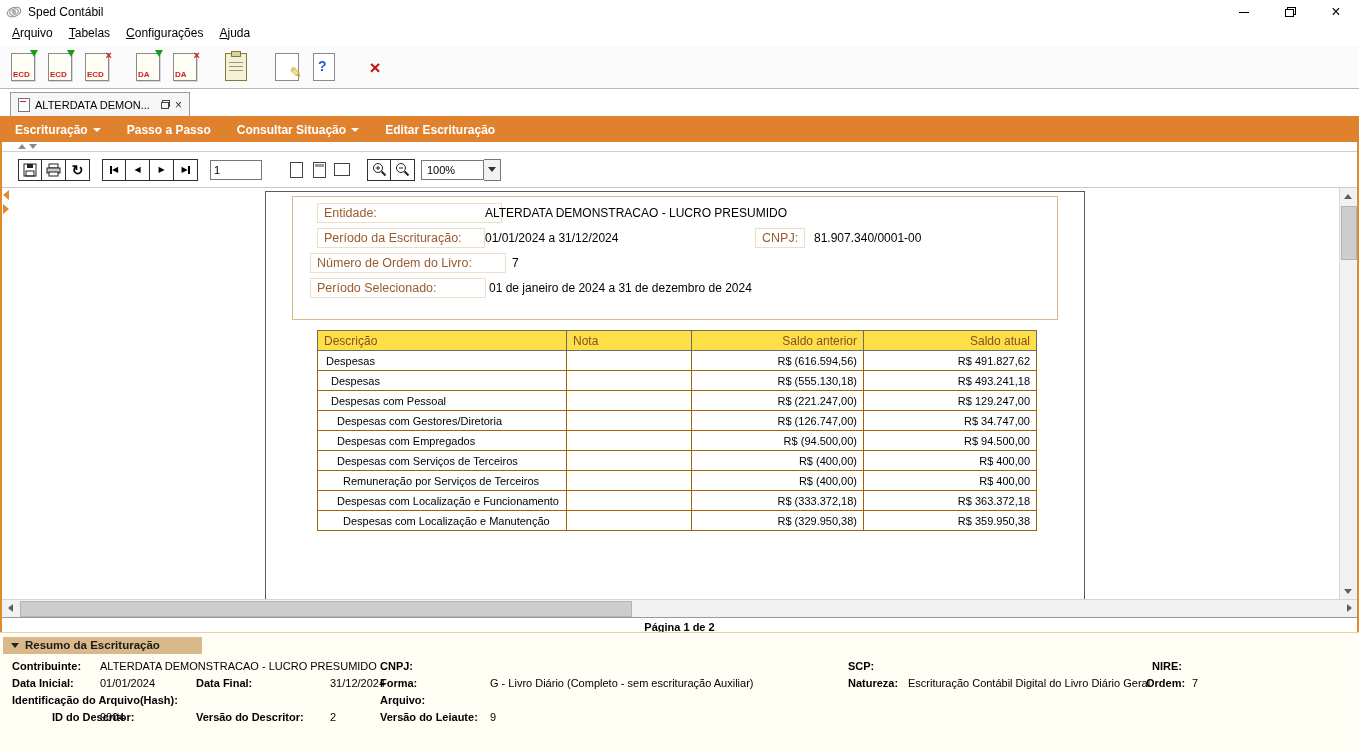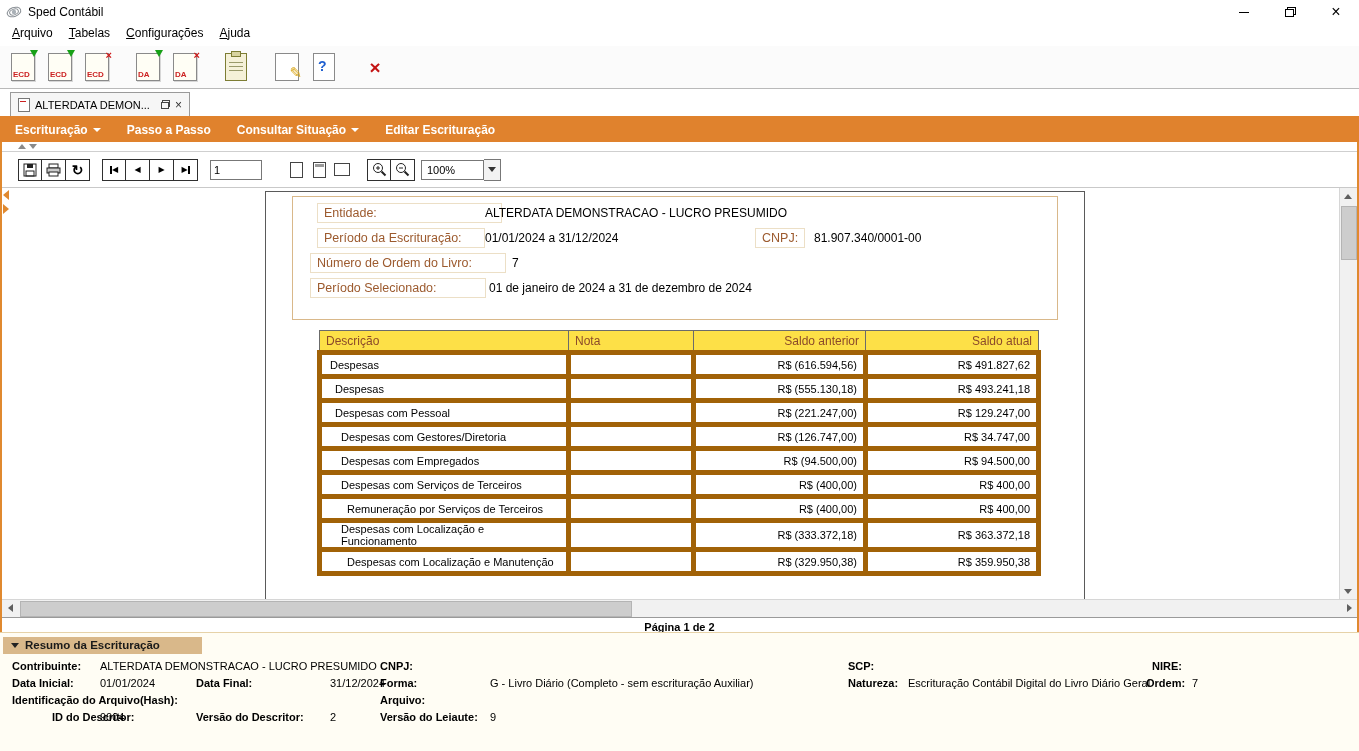--- a/index.html
+++ b/index.html
@@ -135,21 +135,21 @@
   .info-box{position:relative;margin:4px 26px 0 26px;border:1px solid #d9b88a;height:122px;}
   .fld-label{position:absolute;color:#9c5a2e;font-size:12.5px;border:1px solid #ecdfc6;
        padding:2px 4px 2px 6px;box-sizing:border-box;background:#fff;}
   .fld-value{position:absolute;font-size:12px;color:#000;padding-top:3px;}
 
   .rpt-table{border-collapse:collapse;margin:10px 0 0 51px;table-layout:fixed;width:719px;
        font-size:11px;}
   .rpt-table th{background:#fde047;color:#8b4a2a;font-weight:normal;font-size:12px;
        border:1px solid #6b6b6b;height:19px;padding:0 6px;text-align:left;}
   .rpt-table th.num,.rpt-table td.num{text-align:right;}
-  .rpt-table td{border:5px solid #a16207;height:19px;padding:0 6px;background:#fff;}
+  .rpt-table td{border:1px solid #a16207;height:19px;padding:0 6px;background:#fff;}
   .lvl0{padding-left:8px !important;}
   .lvl1{padding-left:13px !important;}
   .lvl2{padding-left:19px !important;}
   .lvl3{padding-left:25px !important;}
 
   
   .resumo{position:absolute;left:0;top:632px;width:1359px;height:119px;background:#fffdf4;
        border-top:1px solid #e6d2a8;}
   .resumo-header{position:absolute;left:3px;top:4px;background:#d9b88a;display:flex;align-items:center;
        gap:6px;padding:2px 42px 3px 8px;font-size:11.5px;font-weight:bold;color:#1a1a1a;cursor:pointer;}

